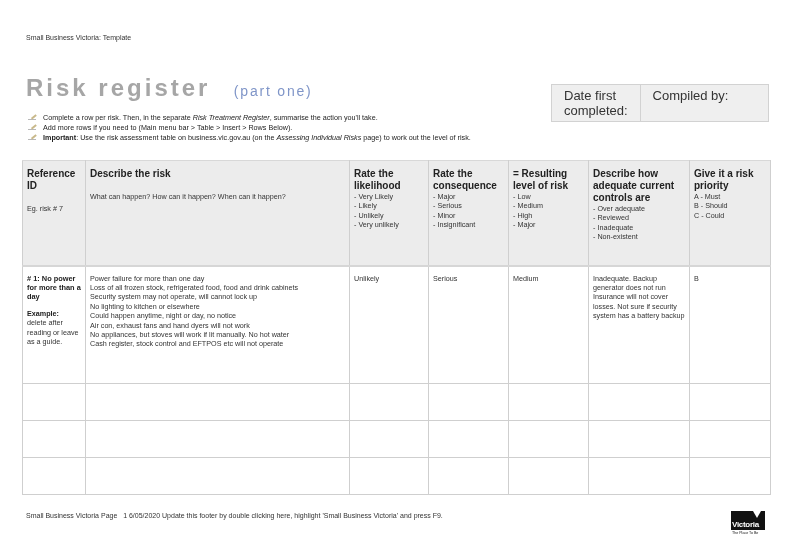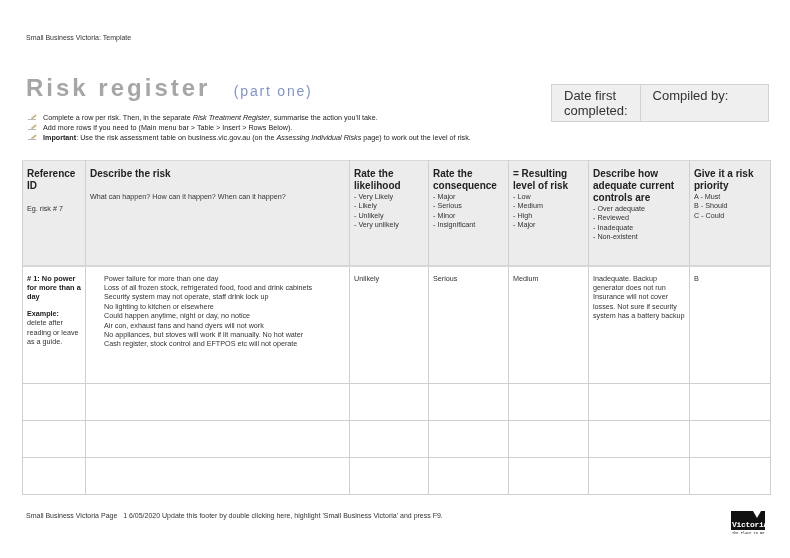--- a/index.html
+++ b/index.html
@@ -29,26 +29,26 @@
   .risk-table td { border: 1px solid #cfcfcf; vertical-align: top; padding: 6px 4px 4px 4px; font-size: 7.2px; color: #333; line-height: 9.4px; }
   .risk-table tr.head td { background: #ececec; height: 105px; padding-top: 7px; }
   .risk-table tr.head td.hfirst { border-top: 1px solid #d8d8d8; }
   .risk-table .hd { font-size: 10px; font-weight: bold; color: #222; line-height: 12px; display: block; }
   .risk-table .hint { display: block; margin-top: 0; }
   .risk-table tr.data td { height: 118px; padding-top: 7px; }
   .risk-table tr.blank td { height: 37px; }
   .risk-table tr.data { border-top: 2px solid #d6d6d6; }
   .risk-table .ref-title { font-weight: bold; font-size: 7.4px; color: #222; display: block; }
   .risk-table .ex-label { font-weight: bold; display: block; margin-top: 7px; color: #222; }
-  .risk-table .desc-line { display: block; margin-left: 14px; }
+  .risk-table .desc-line { display: block; }
   .spacer { display: block; height: 12px; }
 
   .footer { position: absolute; left: 26px; top: 512px; font-size: 7px; color: #333; white-space: pre; }
 
-  .logo { position: absolute; left: 731px; top: 511px; width: 56px; height: 26px; font-family: Liberation Mono, monospace; }
+  .logo { position: absolute; left: 731px; top: 511px; width: 56px; height: 26px; }
   .logo .box { position: absolute; left: 0; top: 0; width: 34px; height: 19px; background: #111; }
   .logo .word { position: absolute; left: 1px; top: 9px; font-size: 8px; color: #fff; font-weight: bold; letter-spacing: -0.3px; }
   .logo .notch { position: absolute; left: 22px; top: 0; width: 0; height: 0; border-left: 4px solid transparent; border-right: 4px solid transparent; border-top: 7px solid #fff; }
   .logo .tag { position: absolute; left: 1px; top: 20px; font-size: 3.6px; color: #111; white-space: nowrap; }
 </style>
 </head>
 <body>
 
 <div class="template-label">Small Business Victoria: Template</div>
 
@@ -141,21 +141,21 @@
 
   <tr class="data">
     <td>
       <span class="ref-title"># 1: No power for more than a day</span>
       <span class="ex-label">Example:</span>
       <span>delete after reading or leave as a guide.</span>
     </td>
     <td>
       <span class="desc-line">Power failure for more than one day</span>
       <span class="desc-line">Loss of all frozen stock, refrigerated food, food and drink cabinets</span>
-      <span class="desc-line">Security system may not operate, staff drink lock up</span>
+      <span class="desc-line">Security system may not operate, will cannot lock up</span>
       <span class="desc-line">No lighting to kitchen or elsewhere</span>
       <span class="desc-line">Could happen anytime, night or day, no notice</span>
       <span class="desc-line">Air con, exhaust fans and hand dyers will not work</span>
       <span class="desc-line">No appliances, but stoves will work if lit manually. No hot water</span>
       <span class="desc-line">Cash register, stock control and EFTPOS etc will not operate</span>
     </td>
     <td>Unlikely</td>
     <td>Serious</td>
     <td>Medium</td>
     <td>Inadequate.  Backup generator does not run Insurance will not cover losses. Not sure if security system has a battery backup</td>

